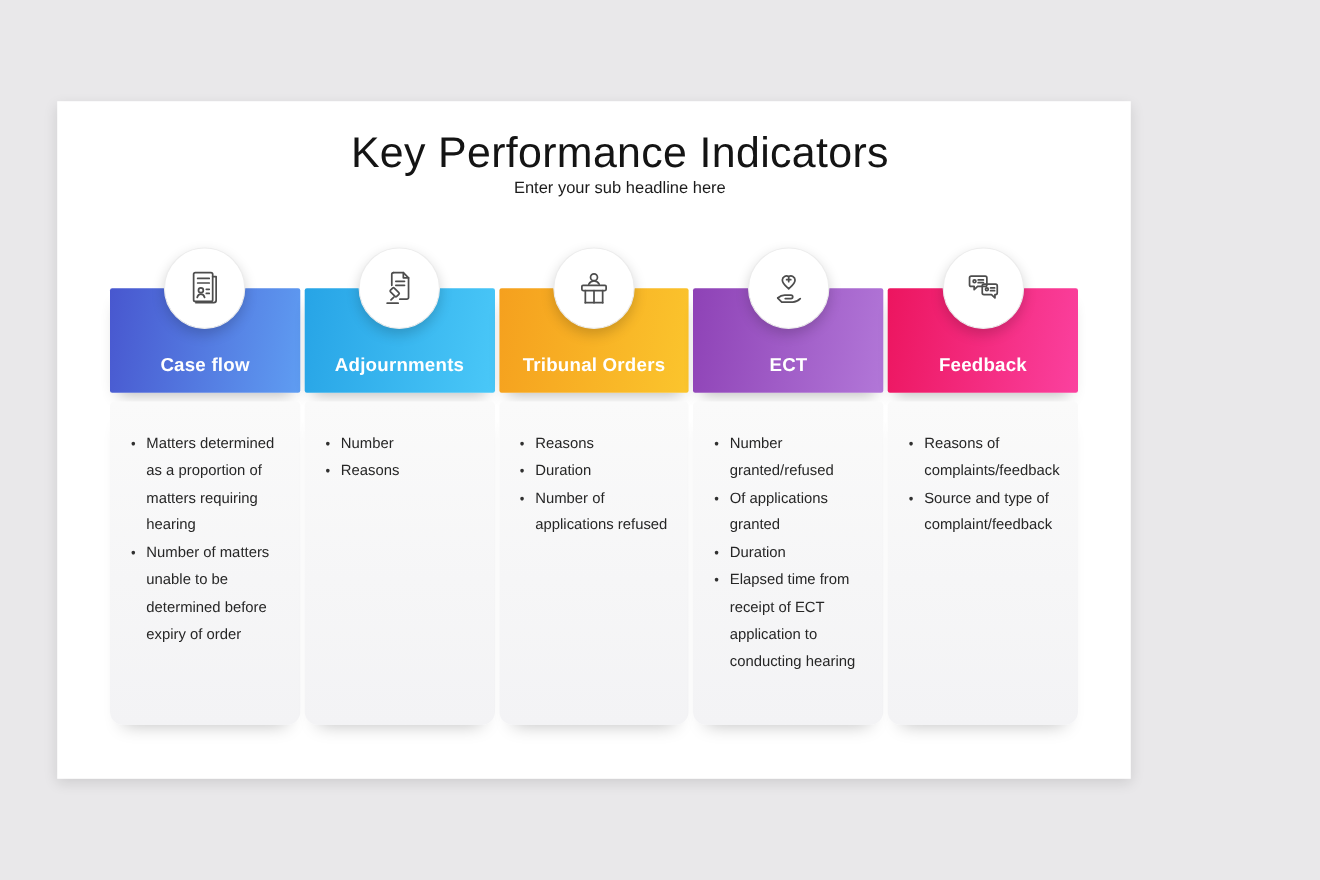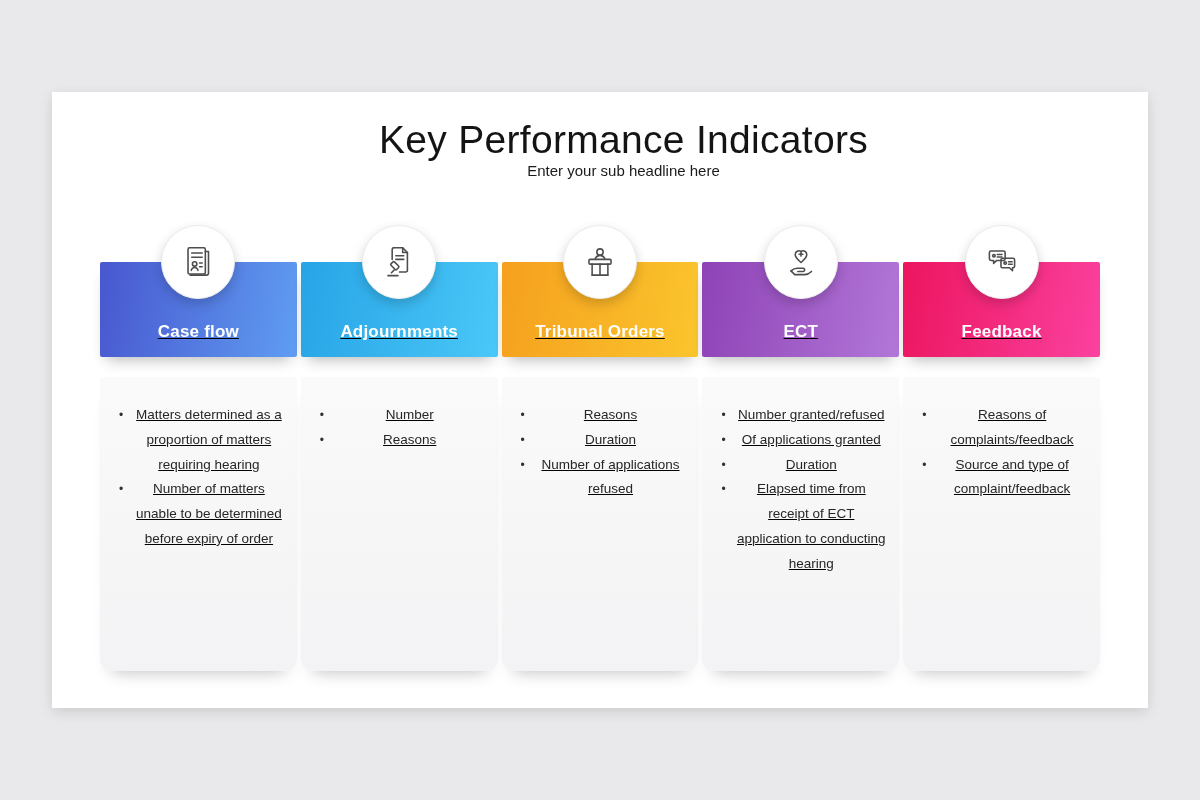--- a/index.html
+++ b/index.html
@@ -3,62 +3,61 @@
 <meta charset="utf-8">
 <style>
   * { margin:0; padding:0; box-sizing:border-box; }
   html,body { width:1200px; height:800px; overflow:hidden; }
   body {
     background:#e9e8ea;
     font-family:"Liberation Sans", sans-serif;
     position:relative;
   }
   .slide-card {
-    position:absolute; left:52px; top:92px; width:1096px; height:616px;
+    position:absolute; left:52px; top:92px; width:976px; height:616px;
     background:#ffffff;
     box-shadow:0 4px 12px rgba(0,0,0,0.12);
     padding-left:47px;
   }
   .title {
     text-align:center; margin-top:26px;
     font-size:39px; font-weight:500; color:#141414; letter-spacing:0.3px;
   }
   .subtitle {
     text-align:center; 
     font-size:15px; color:#1b1b1b;
   }
   .columns {
     position:absolute; left:48px; right:48px; top:133px;
     display:flex; gap:4px;
   }
-  .kpi-col { flex:1; position:relative; min-width:0;text-decoration:underline; }
+  .kpi-col { flex:1; position:relative; min-width:0; }
   .circle {
     position:absolute; left:50%; transform:translateX(-50%); top:0;
     width:74px; height:74px; border-radius:50%;
     background:#ffffff; border:1px solid #ececec;
     box-shadow:0 5px 12px rgba(0,0,0,0.18);
     display:flex; align-items:center; justify-content:center;
     z-index:2;
   }
   .col-icon { display:flex; }
   .col-header {
     margin-top:37px; height:95px; border-radius:2px;
     display:flex; align-items:flex-end; justify-content:center;
     padding-bottom:15px;
     box-shadow:0 9px 14px -7px rgba(0,0,0,0.30);
   }
   .col-label { color:#ffffff; font-weight:bold; font-size:17px; letter-spacing:0.2px; }
   .col-body {
-    margin-top:20px; height:294px;
+    margin-top:8px; height:294px;
     background:linear-gradient(180deg,#fafafa 0%,#f6f6f7 55%,#f3f3f5 100%);
     border-radius:4px 4px 12px 12px;
     box-shadow:0 12px 16px -12px rgba(0,0,0,0.28);
     padding:26px 12px 0 10px;
     overflow:hidden;
-    text-align:center;
   }
   .col-list { list-style:none; }
   .col-list li {
     position:relative; padding-left:23px;
     font-size:13.5px; line-height:24.8px; color:#262626;
   }
   .col-list li::before {
     content:"•";
     position:absolute; left:9px; top:0;
     font-size:12px; color:#303030;

